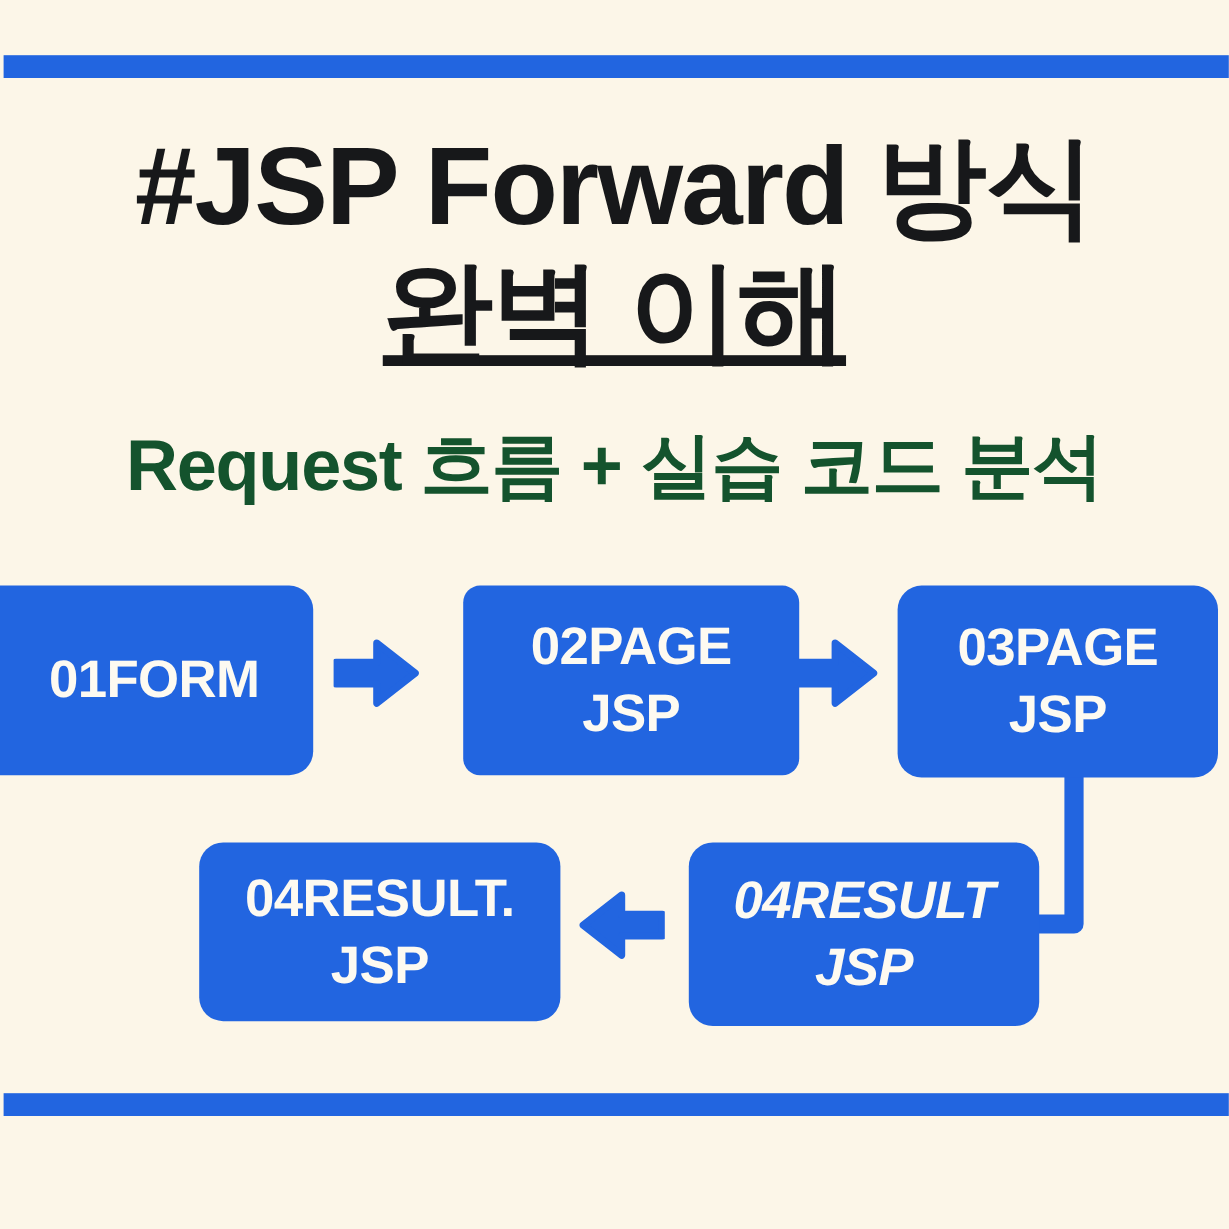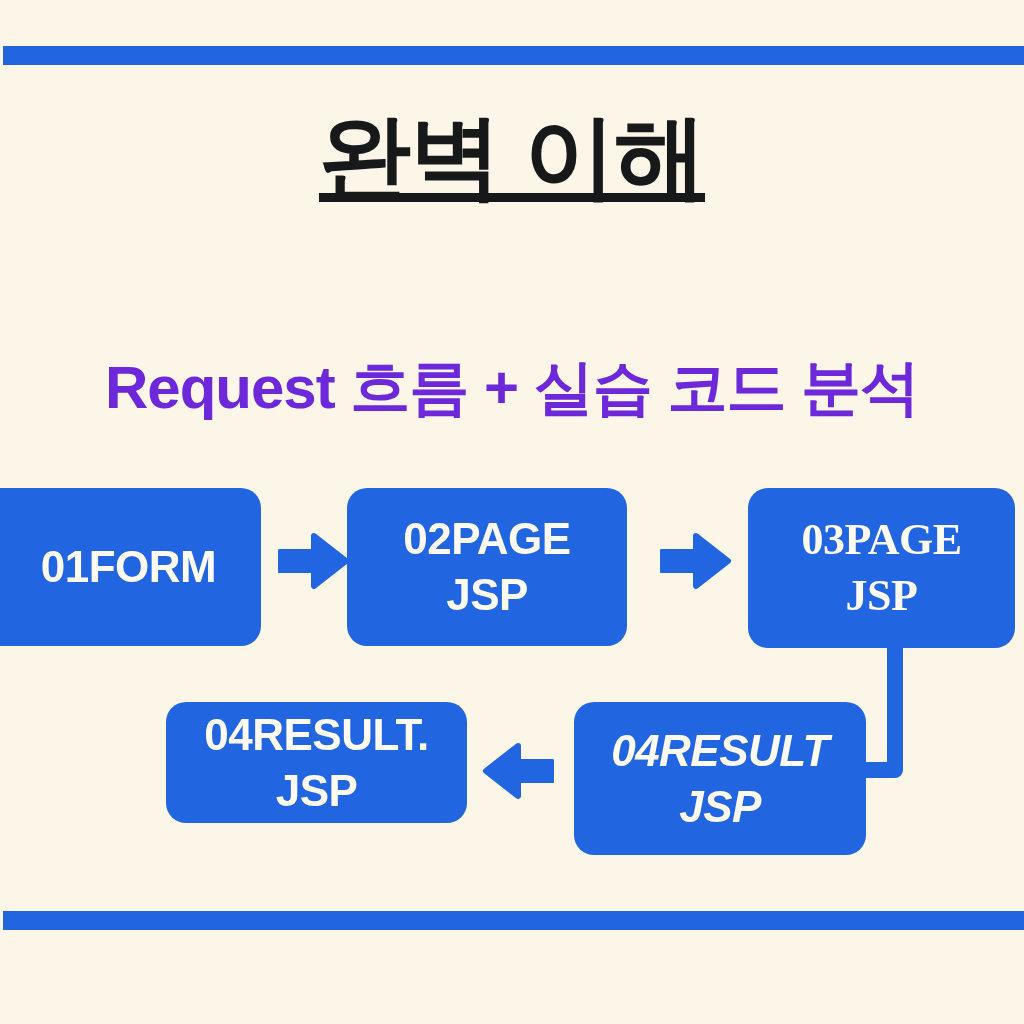--- a/index.html
+++ b/index.html
@@ -54,21 +54,21 @@
     line-height: 104px;
     white-space: nowrap;
     text-decoration: underline;
   }
   .subhead {
     position: absolute;
     left: 0;
     top: 352px;
     width: 1024px;
     text-align: center;
-    color: #6d28d9;
+    color: #14532d;
     font-weight: 700;
     font-size: 60px;
     line-height: 72px;
     letter-spacing: -1px;
     white-space: nowrap;
   }
 
   
   #diagram {
     position: absolute;
@@ -91,23 +91,23 @@
     align-items: center;
     justify-content: center;
     text-align: center;
     box-sizing: border-box;
     padding: 4px 8px;
   }
   .node .l2 { display: block; }
 
   
   #node-1 { left: -4px;  top: 488px; width: 265px; height: 158px; border-radius: 0 20px 20px 0; }
-  #node-2 { left: 347px; top: 488px; width: 280px; height: 158px; }
-  #node-3 { left: 748px; top: 488px; width: 267px; height: 160px; font-family: Liberation Serif, serif; }
-  #node-4 { left: 166px; top: 702px; width: 301px; height: 121px; }
+  #node-2 { left: 386px; top: 488px; width: 280px; height: 158px; border-radius: 14px; }
+  #node-3 { left: 748px; top: 488px; width: 267px; height: 160px; }
+  #node-4 { left: 166px; top: 702px; width: 301px; height: 149px; }
   #node-5 { left: 574px; top: 702px; width: 292px; height: 153px; font-style: italic; }
 
   
   .arrow {
     position: absolute;
   }
   .arrow svg { display: block; }
   #arrow-1 { left: 278px; top: 532px; }
   #arrow-2 { left: 660px; top: 532px; }
   #arrow-3 { left: 480px; top: 742px; }
@@ -117,20 +117,21 @@
   #connector svg { display: block; }
 </style>
 </head>
 <body>
 
 <div id="card">
 
   <div class="rule top"></div>
 
   <div class="headline">
+    <span class="line1">#JSP Forward 방식</span>
     <span class="line2">완벽 이해</span>
   </div>
 
   <div class="subhead">Request 흐름 + 실습 코드 분석</div>
 
   <div id="diagram">
 
     <div id="connector">
       <svg width="110" height="180" viewBox="0 0 110 180" aria-hidden="true">
         <path d="M55 0 L55 140 L20 140" fill="none" stroke="#2265e0" stroke-width="16" stroke-linecap="round" stroke-linejoin="round"></path>

